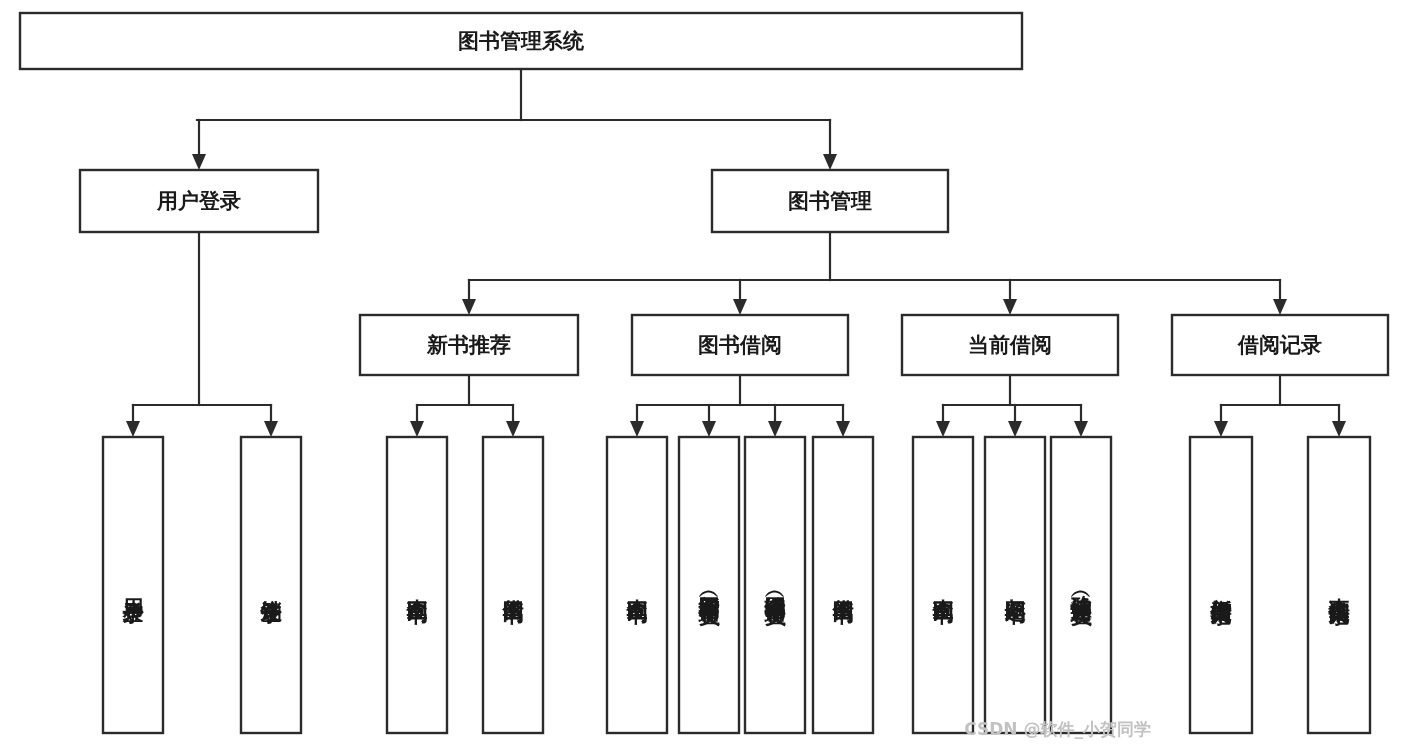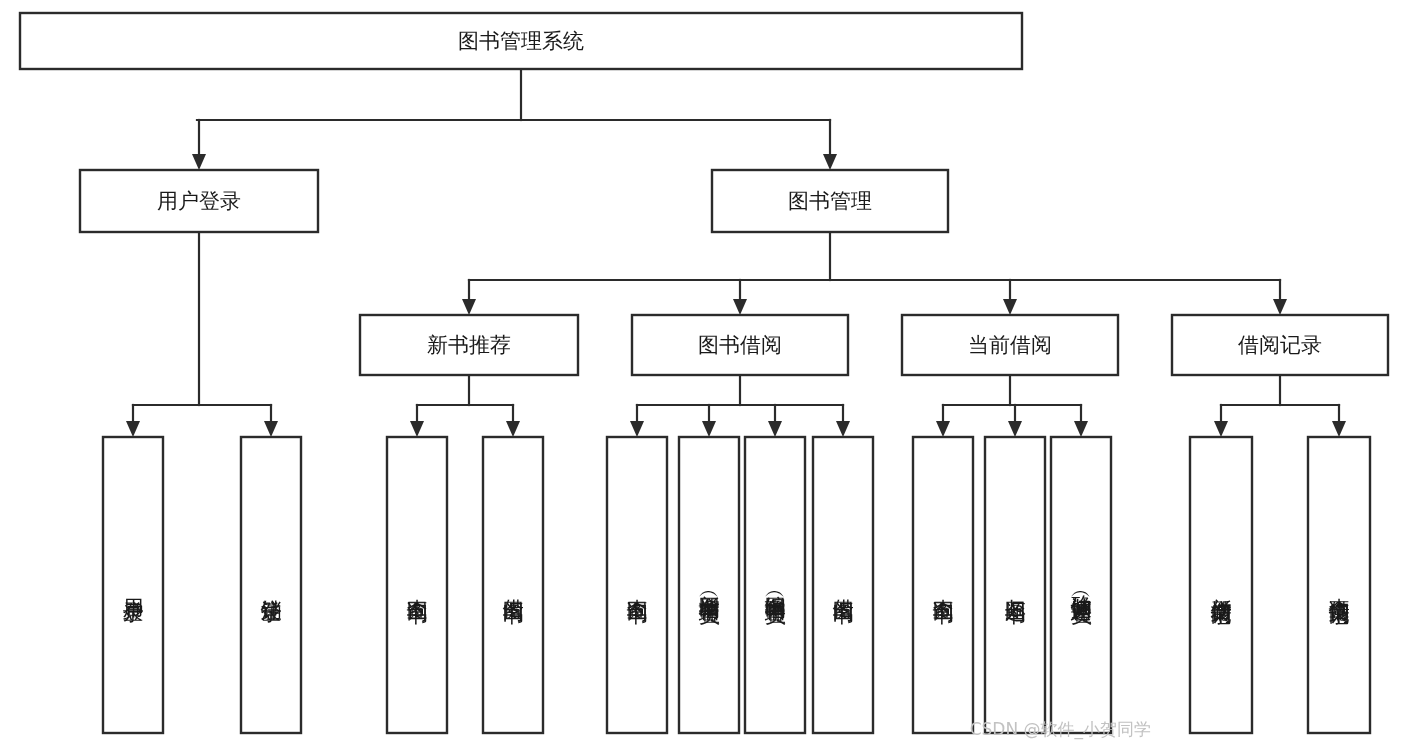--- a/index.html
+++ b/index.html
@@ -11,20 +11,21 @@
     width: 1405px;
     height: 747px;
     font-family: "DejaVu Sans", "Liberation Sans", sans-serif;
     overflow: hidden;
     position: relative;
   }
   #diagram-root {
     position: relative;
     width: 1159px;
     height: 747px;
+    font-weight: bold;
   }
   svg.flow {
     position: absolute;
     top: 0;
     left: 0;
     width: 1405px;
     height: 747px;
     display: block;
   }
   .node-box {

